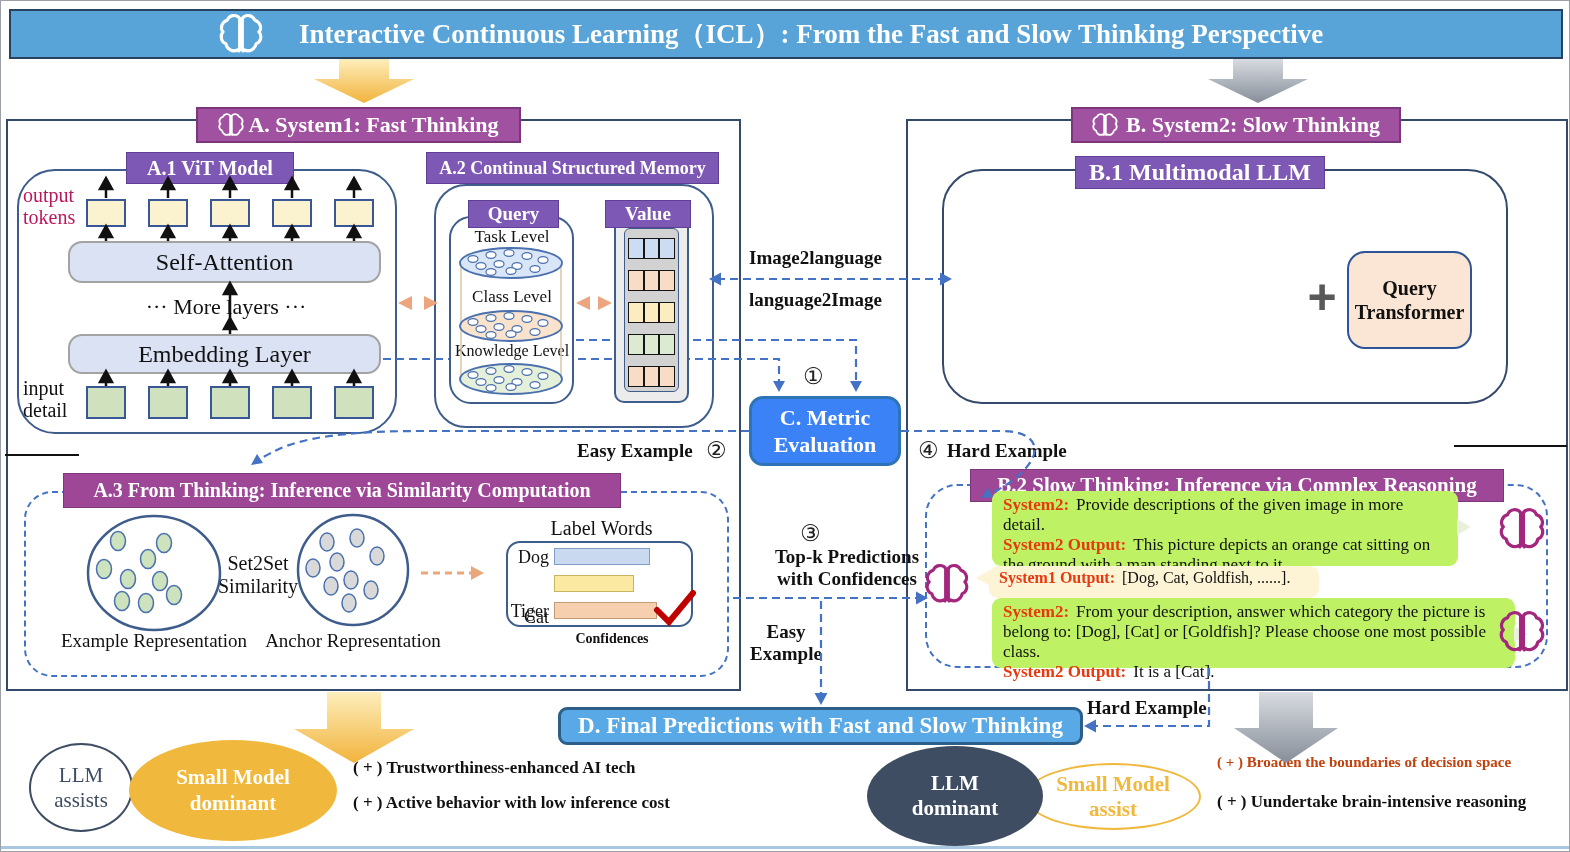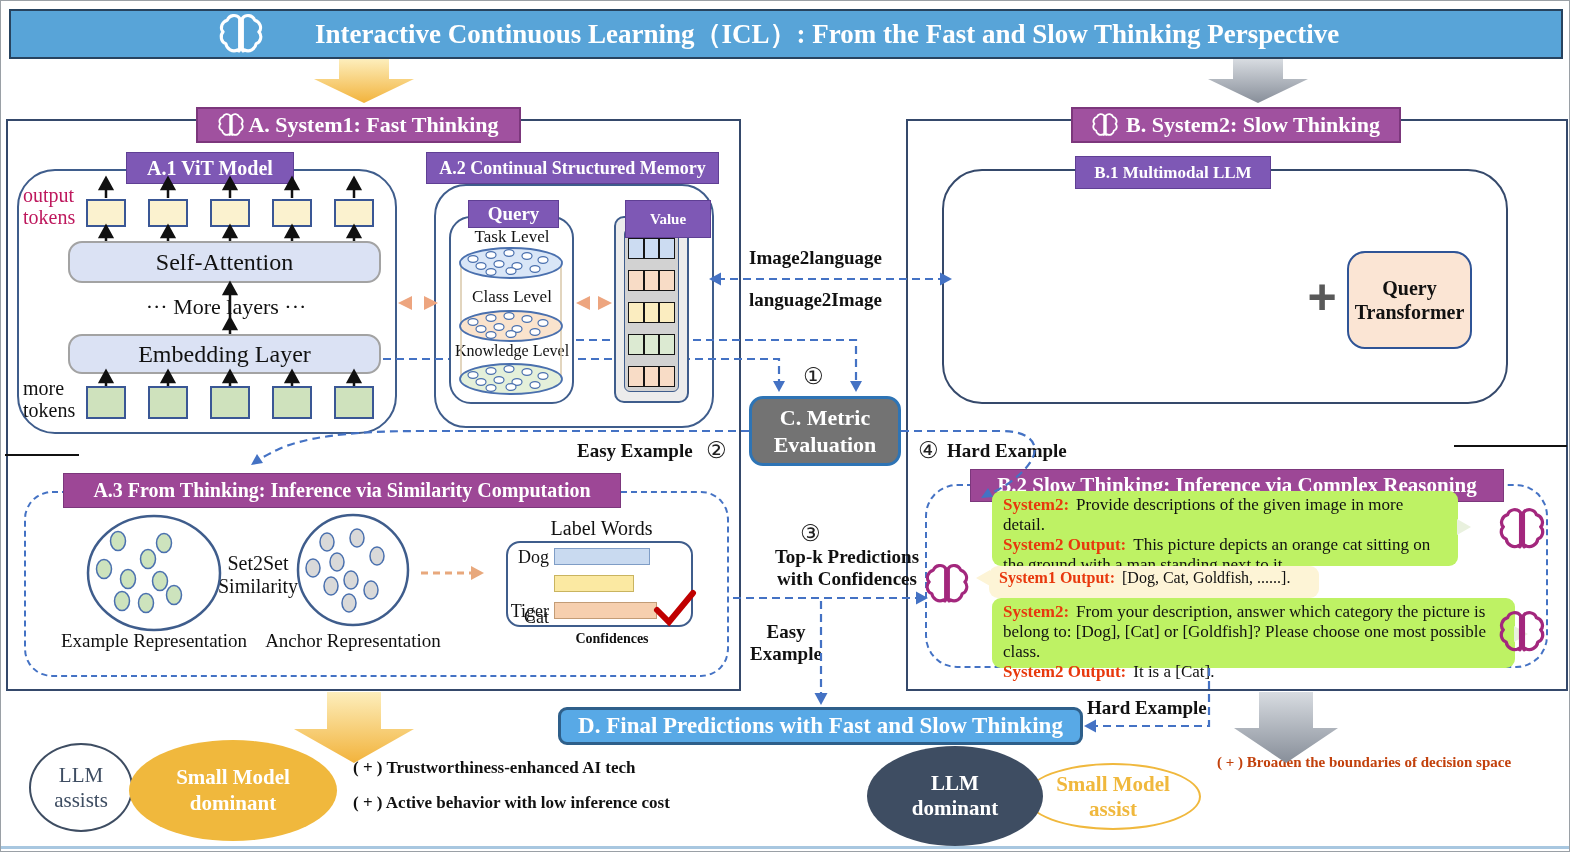--- a/index.html
+++ b/index.html
@@ -10,21 +10,21 @@
   .c{z-index:3}
   .svglayer{position:absolute;left:0;top:0;z-index:6;pointer-events:none}
   #svg-mid{z-index:2}
   .flexc{display:flex;align-items:center;justify-content:center;text-align:center}
   .pheader{background:#a0519f;border:2px solid #7c377c;color:#fff;font-weight:bold}
   .plabel{background:#7e58b5;border:1px solid #5f3f94;color:#fff;font-weight:bold}
   .mheader{background:#9d4796;border:1px solid #7c377c;color:#fff;font-weight:bold}
   .navybox{border:2.5px solid #35496b;background:#fff}
   .rbox{border:2px solid #3f5d8c;background:#fff}
   .bold{font-weight:bold}
-  .bluebox{background:#737373;border:3px solid #2e74b5;color:#fff;font-weight:bold}
+  .bluebox{background:#3b82f6;border:3px solid #2e74b5;color:#fff;font-weight:bold}
   .step{font-family:"DejaVu Sans",sans-serif;font-size:23px;color:#222;z-index:4}
   .bubble{position:absolute;z-index:3;border-radius:9px;font-size:17px;line-height:1.18;padding:4px 11px;color:#111}
   .bubble p{margin:0}
   .green{background:#bef264}
   .yellow{background:#fdf4d6}
   .rl{color:#e8380d;font-weight:bold;margin-right:7px}
   .tail-r::after{content:"";position:absolute;right:-13px;top:28px;border:8px solid transparent;border-left:14px solid #e9f1de;border-right:0}
   .tail-l::before{content:"";position:absolute;left:-13px;top:4px;border:8px solid transparent;border-right:14px solid #fdf4d6;border-left:0}
   .vrow{position:absolute;left:627px;width:47px;height:21px;display:flex;z-index:3}
   .vrow i{flex:1;border:1.9px solid #151515;box-sizing:border-box}
@@ -48,21 +48,21 @@
     </linearGradient>
     <linearGradient id="gG" x1="0" y1="0" x2="0" y2="1">
       <stop offset="0" stop-color="#d8dce1"></stop>
         <stop offset="1" stop-color="#878e99"></stop>
     </linearGradient>
   </defs>
 </svg>
 
 <div id="canvas">
 
-  <div class="abs bg" style="left:8px;top:8px;width:1554px;height:50px;background:#58a4d8;border:2.5px solid #27435f;display:flex;align-items:center;padding-left:206px;gap:50px">
+  <div class="abs bg" style="left:8px;top:8px;width:1554px;height:50px;background:#58a4d8;border:2.5px solid #27435f;display:flex;align-items:center;padding-left:206px;gap:34px">
     <svg width="48" height="44" style="color:#fff">
         <use href="#brain" width="48" height="44"></use>
       </svg>
     <span style="color:#fff;font-weight:bold;font-size:27px;white-space:nowrap">Interactive Continuous Learning（ICL）: From the Fast and Slow Thinking Perspective</span>
   </div>
 
   <div class="abs bg navybox" style="left:5px;top:118px;width:735px;height:572px"></div>
   <div class="abs bg navybox" style="left:905px;top:118px;width:662px;height:572px"></div>
   <div class="abs bg rbox" style="left:16px;top:168px;width:380px;height:265px;border-radius:38px"></div>
   <div class="abs bg rbox" style="left:433px;top:183px;width:280px;height:244px;border-radius:32px"></div>
@@ -91,36 +91,36 @@
   <div class="abs c plabel flexc" style="left:125px;top:151px;width:168px;height:32px;font-size:20px">A.1 ViT Model</div>
   <div class="abs c" style="left:22px;top:183px;width:64px;font-size:20px;line-height:1.12;color:#be185d">output tokens</div>
   <div class="abs c" style="left:85px;top:198px;width:40px;height:28px;background:#fbf2cf;border:2px solid #3a5795"></div>
   <div class="abs c" style="left:147px;top:198px;width:40px;height:28px;background:#fbf2cf;border:2px solid #3a5795"></div>
   <div class="abs c" style="left:209px;top:198px;width:40px;height:28px;background:#fbf2cf;border:2px solid #3a5795"></div>
   <div class="abs c" style="left:271px;top:198px;width:40px;height:28px;background:#fbf2cf;border:2px solid #3a5795"></div>
   <div class="abs c" style="left:333px;top:198px;width:40px;height:28px;background:#fbf2cf;border:2px solid #3a5795"></div>
   <div class="abs c flexc" style="left:67px;top:240px;width:313px;height:42px;background:#dbe2f4;border:2.5px solid #a3a3a3;border-radius:14px;font-size:24px;color:#111">Self-Attention</div>
   <div class="abs c flexc" style="left:100px;top:294px;width:250px;height:24px;font-size:22px;color:#111">···  More layers  ···</div>
   <div class="abs c flexc" style="left:67px;top:333px;width:313px;height:40px;background:#dbe2f4;border:2.5px solid #a3a3a3;border-radius:14px;font-size:24px;color:#111">Embedding  Layer</div>
-  <div class="abs c" style="left:22px;top:376px;width:64px;font-size:20px;line-height:1.12;color:#111">more tokens</div>
+  <div class="abs c" style="left:22px;top:376px;width:64px;font-size:20px;line-height:1.12;color:#111">input detail</div>
   <div class="abs c" style="left:85px;top:385px;width:40px;height:33px;background:#cfe2bd;border:2px solid #3a5795"></div>
   <div class="abs c" style="left:147px;top:385px;width:40px;height:33px;background:#cfe2bd;border:2px solid #3a5795"></div>
   <div class="abs c" style="left:209px;top:385px;width:40px;height:33px;background:#cfe2bd;border:2px solid #3a5795"></div>
   <div class="abs c" style="left:271px;top:385px;width:40px;height:33px;background:#cfe2bd;border:2px solid #3a5795"></div>
   <div class="abs c" style="left:333px;top:385px;width:40px;height:33px;background:#cfe2bd;border:2px solid #3a5795"></div>
 
   <div class="abs c plabel flexc" style="left:425px;top:151px;width:293px;height:32px;font-size:18px">A.2 Continual Structured Memory</div>
   <div class="abs c rbox" style="left:448px;top:215px;width:125px;height:188px;border-radius:22px"></div>
   <div class="abs c plabel flexc" style="left:467px;top:199px;width:91px;height:28px;font-size:19px">Query</div>
   <div class="abs c flexc" style="left:455px;top:226px;width:112px;height:20px;font-size:17px;color:#111">Task Level</div>
   <div class="abs c flexc" style="left:455px;top:286px;width:112px;height:20px;font-size:17px;color:#111">Class Level</div>
   <div class="abs c flexc" style="left:450px;top:340px;width:122px;height:20px;font-size:16px;color:#111">Knowledge Level</div>
   <div class="abs c" style="left:613px;top:215px;width:75px;height:187px;background:#ececec;border:2px solid #3f5d8c;border-radius:10px"></div>
   <div class="abs c" style="left:623px;top:227px;width:55px;height:164px;background:#d2d2d2;border:1.5px solid #3f5d8c;border-radius:6px"></div>
-  <div class="abs c plabel flexc" style="left:624px;top:199px;width:86px;height:38px;font-size:15px">Value</div>
+  <div class="abs c plabel flexc" style="left:604px;top:199px;width:86px;height:28px;font-size:19px">Value</div>
   <div class="vrow" style="top:237px;background:#ccdcf2">
       <i></i>
       <i></i>
       <i></i>
     </div>
   <div class="vrow" style="top:269px;background:#f8dcc6">
       <i></i>
       <i></i>
       <i></i>
     </div>
@@ -153,21 +153,21 @@
   <div class="lwlabel" style="left:506px;top:600px;width:42px">Tiger</div>
   <div class="lwbar" style="left:553px;top:601px;width:103px;background:#f6cfae;border:1px solid #c39c76"></div>
   <div class="abs c flexc bold" style="left:556px;top:630px;width:110px;height:16px;font-size:14px;color:#111">Confidences</div>
 
   <div class="abs c pheader flexc" style="left:1070px;top:106px;width:330px;height:36px;font-size:22px;gap:8px">
     <svg width="26" height="26" style="color:#fff">
         <use href="#brain" width="26" height="26"></use>
       </svg>
     <span>B. System2: Slow Thinking</span>
   </div>
-  <div class="abs c plabel flexc" style="left:1074px;top:155px;width:196px;height:33px;font-size:17px">B.1 Multimodal  LLM</div>
+  <div class="abs c plabel flexc" style="left:1074px;top:155px;width:250px;height:33px;font-size:24px">B.1 Multimodal  LLM</div>
   <div class="abs c flexc bold" style="left:1298px;top:266px;width:46px;height:60px;font-size:50px;color:#595959;font-family:'Liberation Sans',sans-serif">+</div>
   <div class="abs c flexc bold" style="left:1346px;top:250px;width:125px;height:98px;background:#fbe5d4;border:2px solid #2f5496;border-radius:18px;font-size:20px;color:#111;flex-direction:column;line-height:1.2">
     <span>Query</span>
     <span>Transformer</span>
   </div>
 
   <div class="abs c mheader flexc" style="left:969px;top:468px;width:534px;height:33px;font-size:21px">B.2 Slow Thinking: Inference via Complex Reasoning</div>
   <div class="bubble green tail-r" style="left:991px;top:490px;width:444px;height:67px">
     <p><span class="rl">System2:</span><span>Provide descriptions of the given image in more detail.</span></p>
     <p><span class="rl">System2 Output:</span><span>This picture depicts an orange cat sitting on the ground with a man standing next to it.</span></p>
@@ -213,20 +213,21 @@
 
   <div class="abs c flexc" style="left:866px;top:745px;width:176px;height:100px;background:#3e4d62;border-radius:50%;flex-direction:column;color:#fff;font-weight:bold;font-size:21px;line-height:1.2;z-index:4">
     <span>LLM</span>
     <span>dominant</span>
   </div>
   <div class="abs c flexc" style="left:1024px;top:762px;width:176px;height:67px;border:2.5px solid #f0b83d;border-radius:50%;background:#fff;flex-direction:column;color:#f0b83d;font-weight:bold;font-size:21px;line-height:1.15">
     <span>Small Model</span>
     <span>assist</span>
   </div>
   <div class="abs c bold" style="left:1216px;top:753px;font-size:15px;color:#c2410c">( + )  Broaden the boundaries of decision space</div>
+  <div class="abs c bold" style="left:1216px;top:791px;font-size:17px;color:#111">( + )  Uundertake brain-intensive reasoning</div>
 
   <div class="abs" style="left:0;top:845px;width:1570px;height:2.5px;background:#a8c7e0;z-index:3"></div>
 
   <svg class="svglayer" width="1570" height="852">
 
     <g>
       <polygon points="338,58 388,58 388,78 413,78 363,102 313,78 338,78" fill="url(#gY)"></polygon>
       <polygon points="1232,58 1282,58 1282,78 1307,78 1257,102 1207,78 1232,78" fill="url(#gG)"></polygon>
       <polygon points="326,691 380,691 380,728 413,728 353,762 293,728 326,728" fill="url(#gY)"></polygon>
       <polygon points="1258,691 1312,691 1312,727 1337,727 1285,762 1233,727 1258,727" fill="url(#gG)"></polygon>

